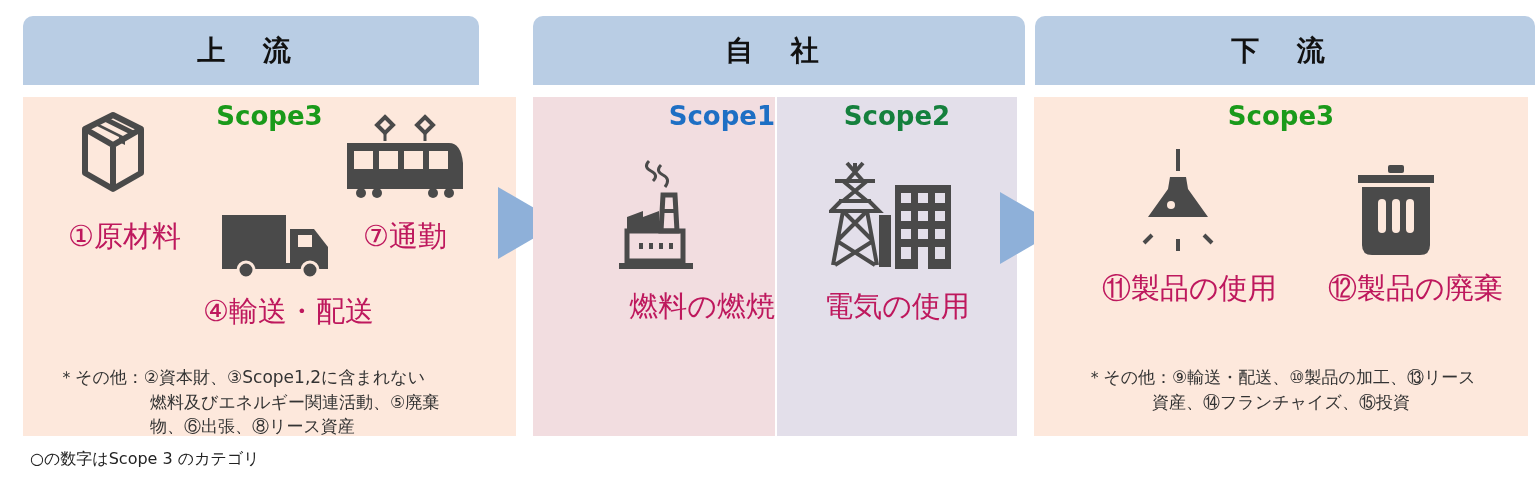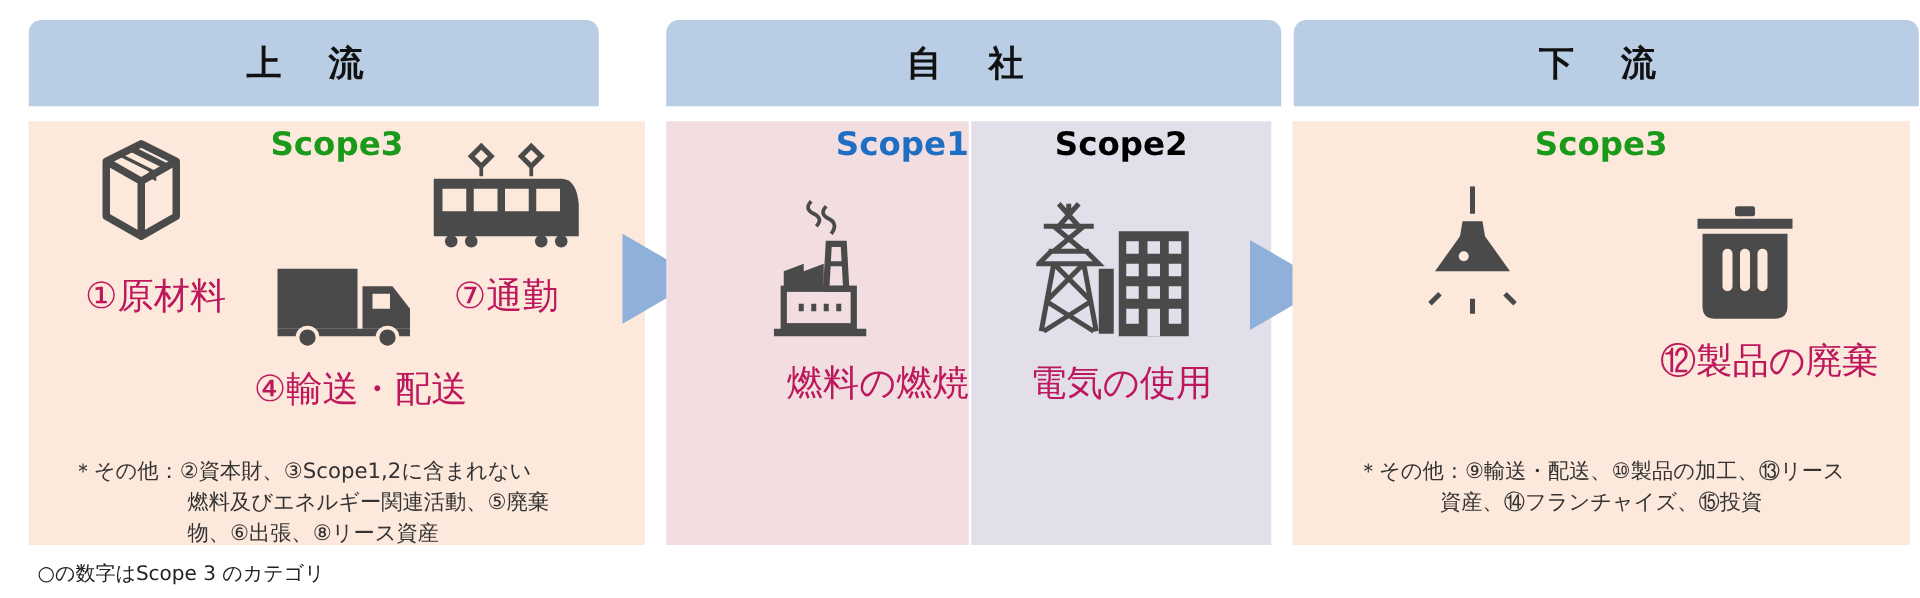--- a/index.html
+++ b/index.html
@@ -62,21 +62,21 @@
     <circle cx="16" cy="80" r="5" fill="#4a4a4a"></circle>
     <circle cx="32" cy="80" r="5" fill="#4a4a4a"></circle>
     <circle cx="88" cy="80" r="5" fill="#4a4a4a"></circle>
     <circle cx="104" cy="80" r="5" fill="#4a4a4a"></circle>
   </svg>
   <div class="lbl" style="left:340px;top:120px;">⑦通勤</div>
 
   <div class="note" style="left:35px;top:236px;margin-top:32px;">
     <div>＊その他：②資本財、③Scope1,2に含まれない</div>
     <div style="padding-left:92px;text-align:center;">燃料及びエネルギー関連活動、⑤廃棄</div>
-    <div style="padding-left:92px;">物、⑥出張、⑧リース資産</div>
+    <div style="padding-left:92px;font-family:Liberation Mono, monospace;">物、⑥出張、⑧リース資産</div>
   </div>
 </div>
 
 <div class="abs arrow" style="left:498px;top:187px;"></div>
 
 <div class="abs panel p-s1" style="left:533px;width:242px;">
   <div class="scope" style="left:0;width:242px;top:4px;color:#1e6fc4;text-align:right;">Scope1</div>
   <svg style="left:86px;top:58px;" width="80" height="120" viewBox="0 0 80 120">
     <path d="M30 6 Q24 12 32 16 Q40 20 34 26 M42 10 Q36 16 44 20 Q52 24 46 32" fill="none" stroke="#4a4a4a" stroke-width="3"></path>
     <path d="M44 40 L56 40 L58 76 L42 76 Z" fill="none" stroke="#4a4a4a" stroke-width="5"></path>
@@ -86,21 +86,21 @@
     <rect x="20" y="88" width="4" height="6" fill="#4a4a4a"></rect>
     <rect x="30" y="88" width="4" height="6" fill="#4a4a4a"></rect>
     <rect x="40" y="88" width="4" height="6" fill="#4a4a4a"></rect>
     <rect x="50" y="88" width="4" height="6" fill="#4a4a4a"></rect>
     <rect x="0" y="108" width="74" height="6" fill="#4a4a4a"></rect>
   </svg>
   <div class="lbl" style="left:0;width:242px;text-align:right;top:190px;">燃料の燃焼</div>
 </div>
 
 <div class="abs panel p-s2" style="left:777px;width:240px;">
-  <div class="scope" style="left:0;width:240px;top:4px;color:#000000;">Scope2</div>
+  <div class="scope" style="left:0;width:240px;top:4px;color:#15803d;">Scope2</div>
   <svg style="left:52px;top:64px;" width="130" height="110" viewBox="0 0 130 110">
     <path d="M26 2 L26 10 M6 20 L46 20 M10 40 L42 40 M14 20 L38 40 M38 20 L14 40 M12 40 L2 50 L50 50 L40 40 M14 50 L4 104 M38 50 L48 104 M14 50 L44 80 M38 50 L8 80 M8 80 L46 104 M44 80 L6 104 M18 2 L34 20 M34 2 L18 20" fill="none" stroke="#4a4a4a" stroke-width="4"></path>
     <rect x="50" y="54" width="12" height="52" fill="#4a4a4a"></rect>
     <rect x="66" y="24" width="56" height="84" fill="#4a4a4a"></rect>
     <g fill="#e3dfea">
       <rect x="72" y="32" width="10" height="10"></rect>
         <rect x="89" y="32" width="10" height="10"></rect>
         <rect x="106" y="32" width="10" height="10"></rect>
       <rect x="72" y="50" width="10" height="10"></rect>
         <rect x="89" y="50" width="10" height="10"></rect>
@@ -120,20 +120,21 @@
 
 <div class="abs panel p-down" style="left:1034px;width:494px;">
   <div class="scope" style="left:0;width:494px;top:4px;color:#1a9a1a;">Scope3</div>
 
   <svg style="left:104px;top:52px;" width="80" height="120" viewBox="0 0 80 120">
     <rect x="38" y="0" width="4" height="22" fill="#4a4a4a"></rect>
     <path d="M32 28 L48 28 L50 40 L70 68 L10 68 L30 40 Z" fill="#4a4a4a"></path>
     <circle cx="33" cy="56" r="4" fill="#fde8dc"></circle>
     <path d="M6 94 L14 86 M40 90 L40 102 M74 94 L66 86" stroke="#4a4a4a" stroke-width="4"></path>
   </svg>
+  <div class="lbl" style="left:68px;top:172px;">⑪製品の使用</div>
 
   <svg style="left:322px;top:66px;" width="80" height="96" viewBox="0 0 80 96">
     <rect x="32" y="2" width="16" height="8" rx="2" fill="#4a4a4a"></rect>
     <rect x="2" y="12" width="76" height="8" fill="#4a4a4a"></rect>
     <path d="M6 24 L74 24 L74 82 Q74 92 64 92 L16 92 Q6 92 6 82 Z" fill="#4a4a4a"></path>
     <rect x="22" y="36" width="8" height="34" rx="4" fill="#fde8dc"></rect>
     <rect x="36" y="36" width="8" height="34" rx="4" fill="#fde8dc"></rect>
     <rect x="50" y="36" width="8" height="34" rx="4" fill="#fde8dc"></rect>
   </svg>
   <div class="lbl" style="left:294px;top:172px;">⑫製品の廃棄</div>

